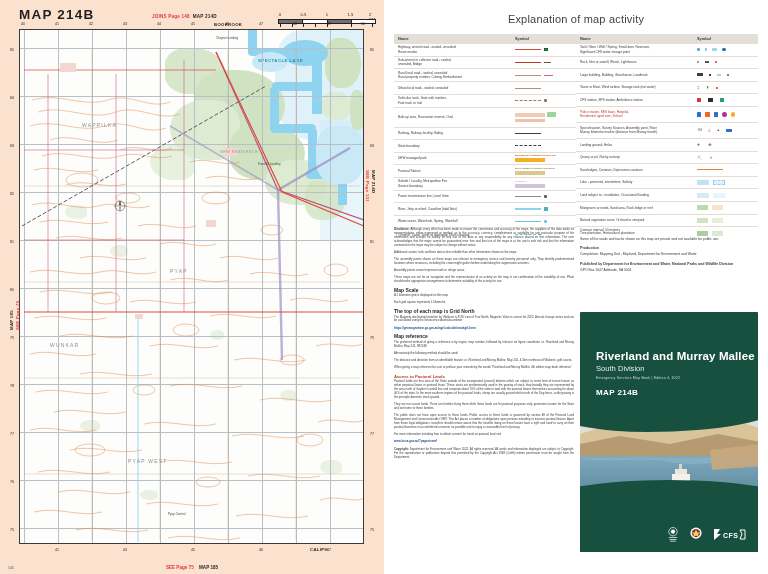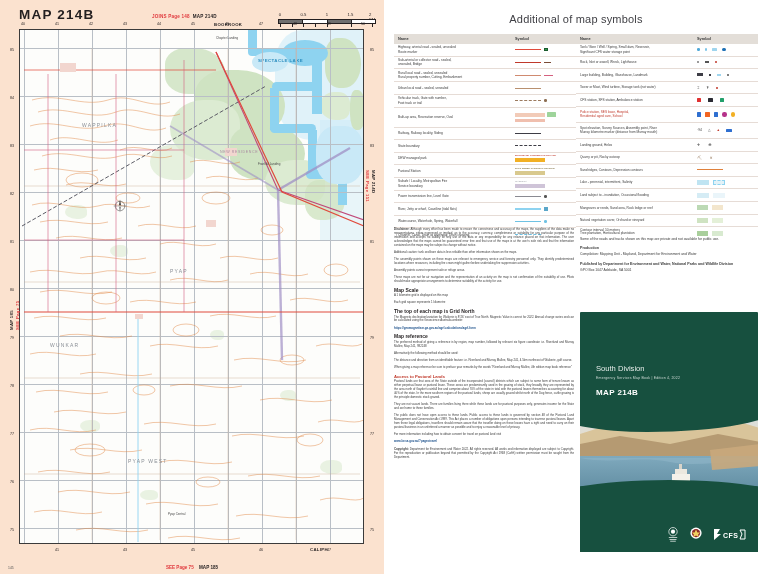--- a/index.html
+++ b/index.html
@@ -447,21 +447,21 @@
     <div class="bottom-ref">
       <span class="edge-red">SEE Page 75</span>
       <span style="margin-left:4px">MAP 185</span>
     </div>
     <div class="edge-label" style="left:310px;top:547px;">CALIPH</div>
     <div class="corner-num" style="left:8px;bottom:4px;">145</div>
   </div>
 
   <div class="legend-page">
 
-    <div class="legend-title">Additional of map symbols</div>
+    <div class="legend-title">Explanation of map activity</div>
 
     <div class="sym-table">
 
       <div class="sym-col">
         <div class="sym-head">
           <div class="c1">Name</div>
           <div class="c2">Symbol</div>
         </div>
 
         <div class="sym-row">
@@ -805,20 +805,21 @@
             <rect x="92" y="81" width="18" height="2" fill="#8d3a3a"></rect>
           </g>
 
           <path d="M130,50 L180,44 L180,66 L132,70 Z" fill="#c9a87c" opacity=".9"></path>
         </svg>
       </div>
       <div class="cover-curve"></div>
       <div class="cover-curve-b"></div>
       <div class="cover-footer"></div>
 
+      <div class="cover-title">Riverland and Murray Mallee</div>
       <div class="cover-sub">South Division</div>
       <div class="cover-edition">Emergency Services Map Book  |  Edition 4, 2022</div>
       <div class="cover-mapno">MAP 214B</div>
 
       <div class="logos">
         <svg class="logo-crest" viewBox="0 0 20 24">
           <circle cx="10" cy="8" r="6" fill="none" stroke="#fff" stroke-width="1"></circle>
           <circle cx="10" cy="8" r="3" fill="#fff"></circle>
           <rect x="4" y="16" width="12" height="1" fill="#fff"></rect>
           <rect x="5" y="18.5" width="10" height="1" fill="#fff"></rect>

